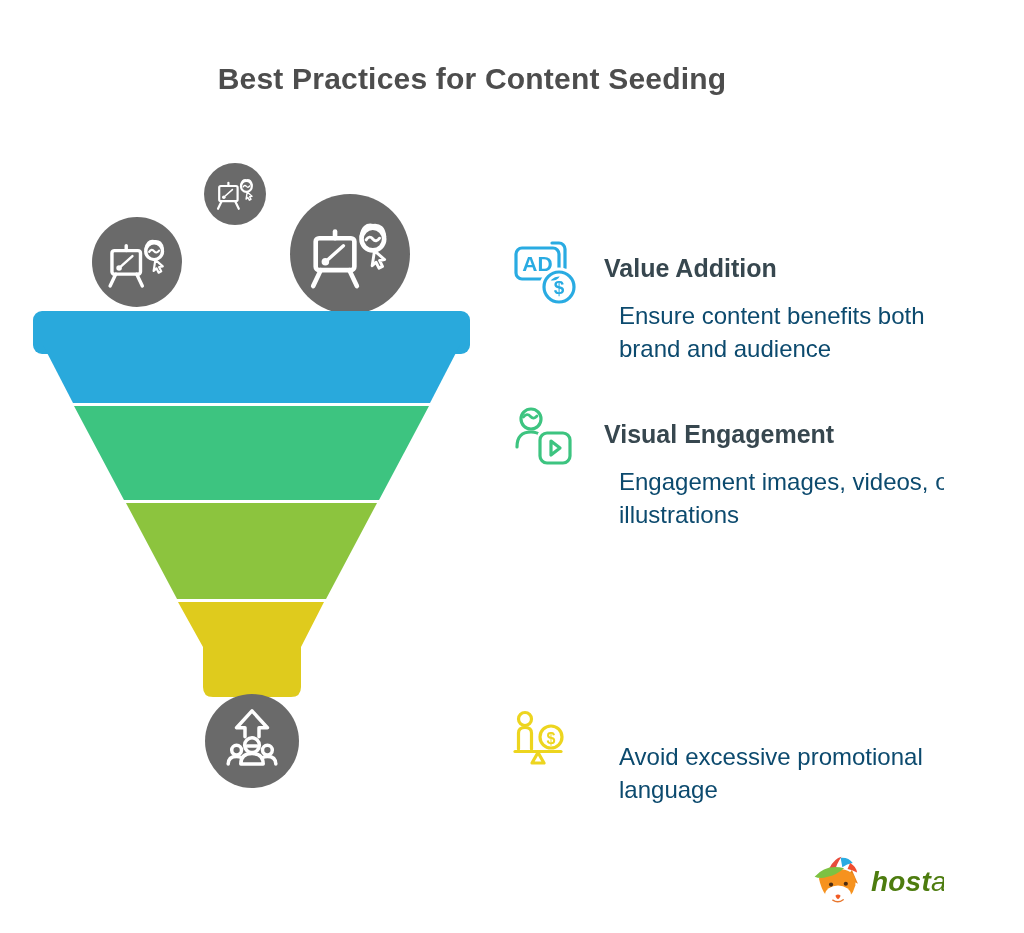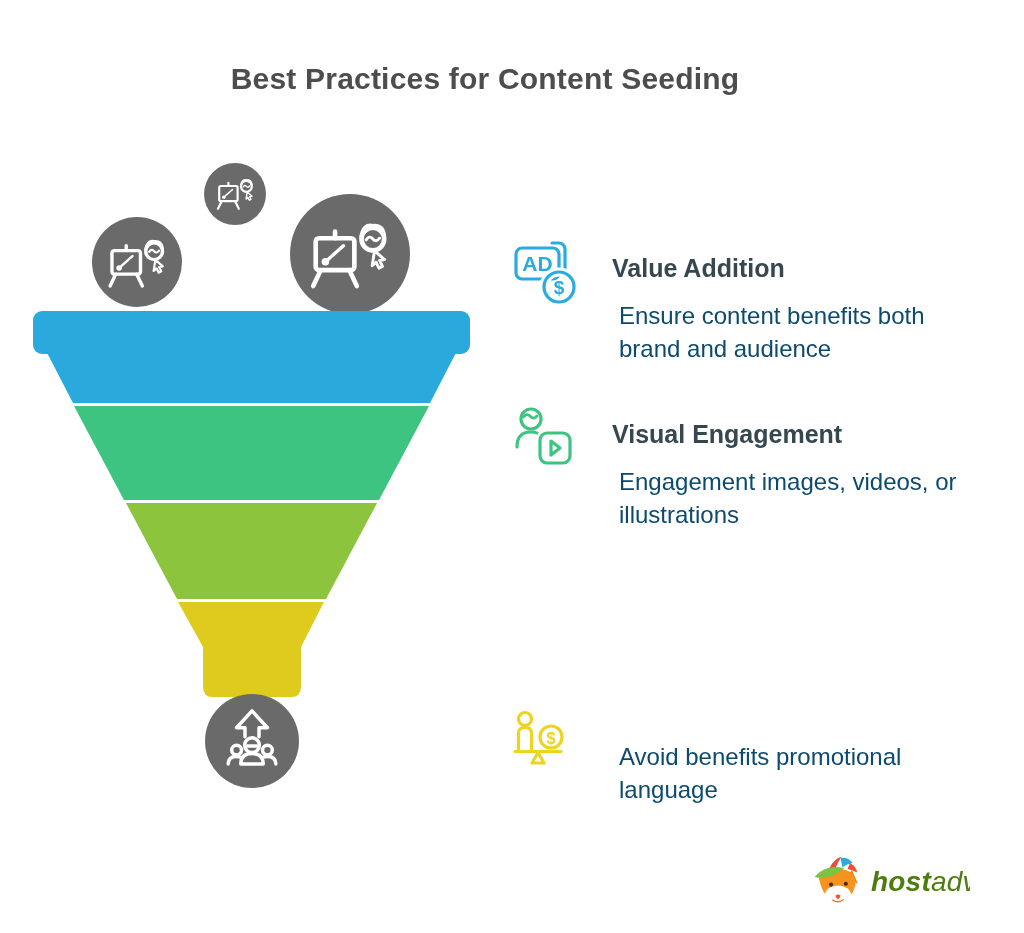--- a/index.html
+++ b/index.html
@@ -1,28 +1,27 @@
 <!DOCTYPE html>
 <html><head>
 <meta charset="utf-8">
 <style>
   html,body{margin:0;padding:0;background:#fff;}
   #stage{
     position:relative;width:944px;height:933px;background:#fff;overflow:hidden;
     font-family:"Liberation Sans", sans-serif;
-    padding-left:26px;
   }
   .title{
     position:absolute;top:62px;left:0;width:100%;text-align:center;
     font-size:30px;font-weight:bold;color:#4D4D4D;letter-spacing:.2px;
   }
   .item{position:absolute;left:513px;width:486px;display:flex;gap:24px;}
   .item .icon-cell{width:66px;flex:0 0 66px;}
   .item .text-cell{padding-top:14px;width:390px;}
-  .item h2{margin:0 0 9px 9px;font-size:25px;font-weight:bold;color:#37474F;line-height:30px;}
+  .item h2{margin:0 0 9px 1px;font-size:25px;font-weight:bold;color:#37474F;line-height:30px;}
   .item p{margin:16px;font-size:24px;color:#0c4a6e;line-height:33px;}
   #item-1{top:239px;} #item-2{top:405px;} #item-3{top:548px;} #item-4{top:710px;}
   .logo{position:absolute;left:812px;top:856px;display:flex;align-items:center;gap:7px;}
   .logo-text{font-size:28px;font-style:italic;color:#4d7c0f;letter-spacing:.2px;}
   .logo-text .bold{font-weight:bold;}
   svg text{font-family:"Liberation Sans", sans-serif;}
 </style>
 </head>
 <body>
 
@@ -123,21 +122,21 @@
           <circle cx="11" cy="9" r="6.5"></circle>
           <path d="M4.5,39 V23 Q4.5,17.5 11,17.5 Q17.5,17.5 17.5,23 V39"></path>
           <path d="M1,41.5 H47"></path>
           <path d="M18,53 L24,42.5 L30,53 Z"></path>
           <circle cx="37" cy="27" r="11"></circle>
         </g>
         <text x="37" y="33.5" text-anchor="middle" font-size="16" font-weight="bold" fill="#EDD51F">$</text>
       </svg>
     </div>
     <div class="text-cell">
-      <p>Avoid benefits promotional language</p>
+      <p>Avoid excessive promotional language</p>
     </div>
   </div>
 
   <div class="logo">
     <svg width="52" height="52" viewBox="0 0 60 60">
       <path d="M20,14 Q26,3 34,1 Q28,10 27,16 Z" fill="#E74C3C"></path>
       <path d="M33,2 Q42,1 47,8 Q40,9 35,13 Z" fill="#29ABE2"></path>
       <path d="M44,8 Q51,12 52,19 Q46,16 41,15 Z" fill="#F04E30"></path>
       <path d="M46,16 L53,32 L40,25 Z" fill="#E8821E"></path>
       <path d="M8,26 Q20,12 38,16 Q52,20 50,34 Q46,50 30,55 Q13,50 8,26 Z" fill="#F6921E"></path>

